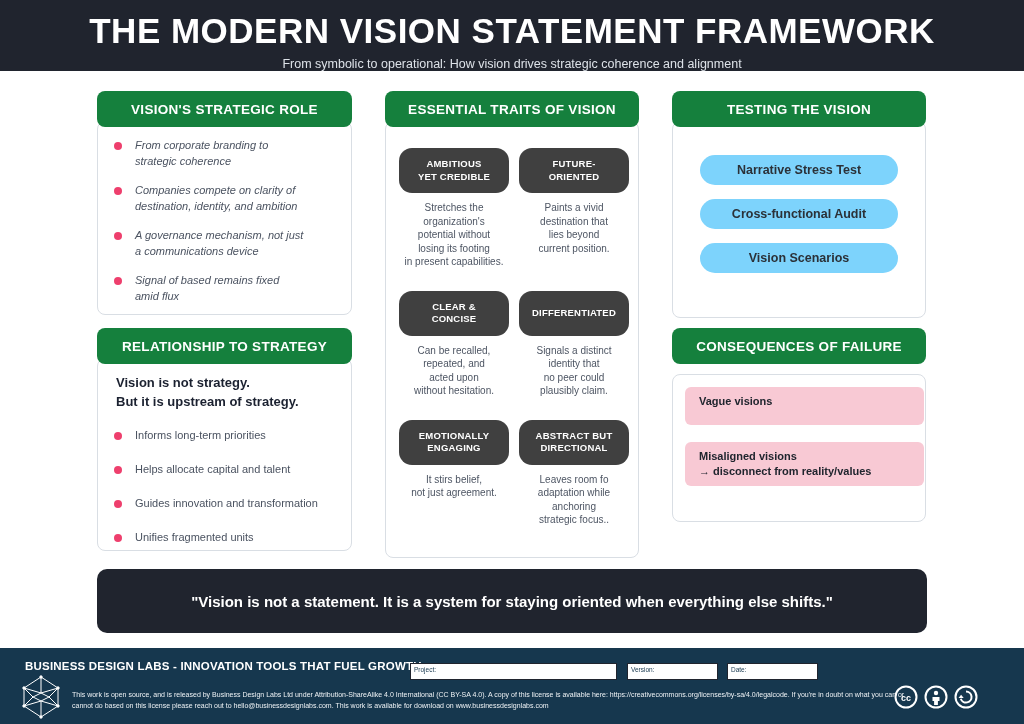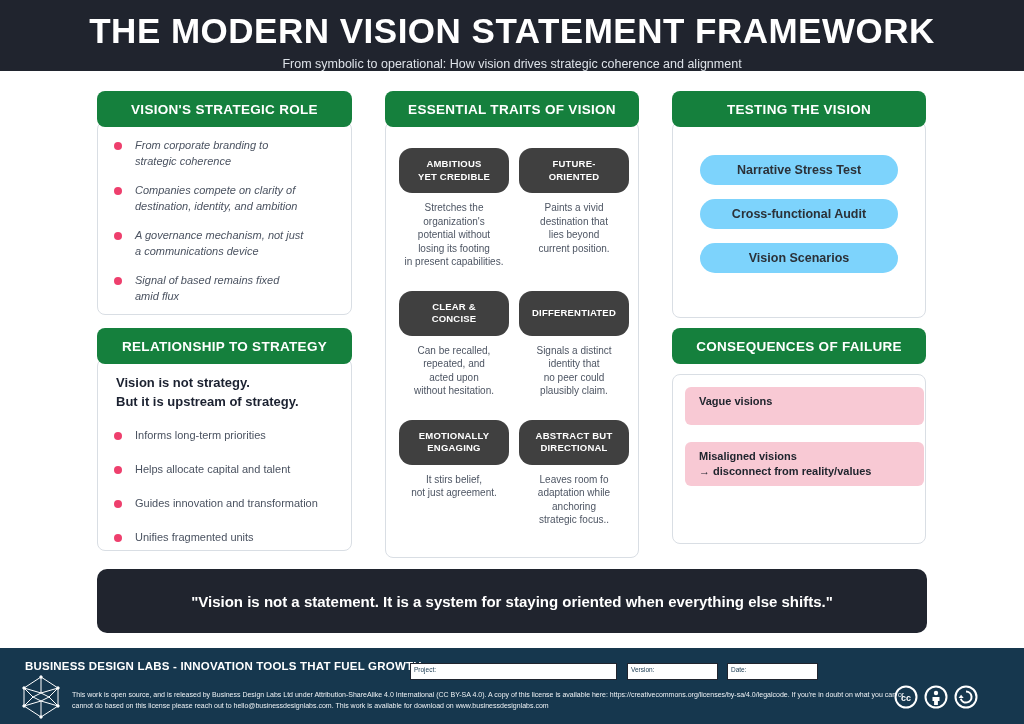--- a/index.html
+++ b/index.html
@@ -37,21 +37,21 @@
   .trait { display:flex; flex-direction:column; align-items:center; }
   .trait-box { width:110px; min-height:45px; background:#404040; border-radius:13px; color:#fff;
                display:flex; align-items:center; justify-content:center; text-align:center;
                font-size:9.5px; font-weight:bold; letter-spacing:.2px; line-height:1.3; white-space:pre-line; padding:6px 6px; }
   .trait-desc { margin-top:8px; font-size:10px; color:#4d5563; text-align:center; line-height:1.35; white-space:pre-line; }
 
   
   .testing-body { height:197px; padding-top:33px; }
   .pill { width:198px; height:30px; margin:0 auto 14px auto; background:#7dd3fc; border-radius:15px;
           display:flex; align-items:center; justify-content:center; font-size:12.5px; font-weight:bold; color:#2b3138; }
-  .fail-body { margin-top:0; height:170px; padding:12px 1px 0 12px; border-radius:8px; }
+  .fail-body { margin-top:0; height:148px; padding:12px 1px 0 12px; border-radius:8px; }
   .fail-box { background:#f8c9d4; border-radius:6px; padding:7px 12px 7px 14px; margin-bottom:17px; min-height:38px; }
   .fail-head { font-size:11px; font-weight:bold; color:#20252e; line-height:1.35; }
   .fail-detail { font-size:11px; color:#20252e; font-weight:bold; line-height:1.35; }
   .fail-detail.reg { font-weight:normal; color:#5a6470; }
 
   
   .quote { position:absolute; left:97px; top:569px; width:830px; height:64px; background:#20242e; border-radius:10px;
            display:flex; align-items:center; justify-content:center; color:#fff; font-weight:bold; font-size:15px; }
 
   

